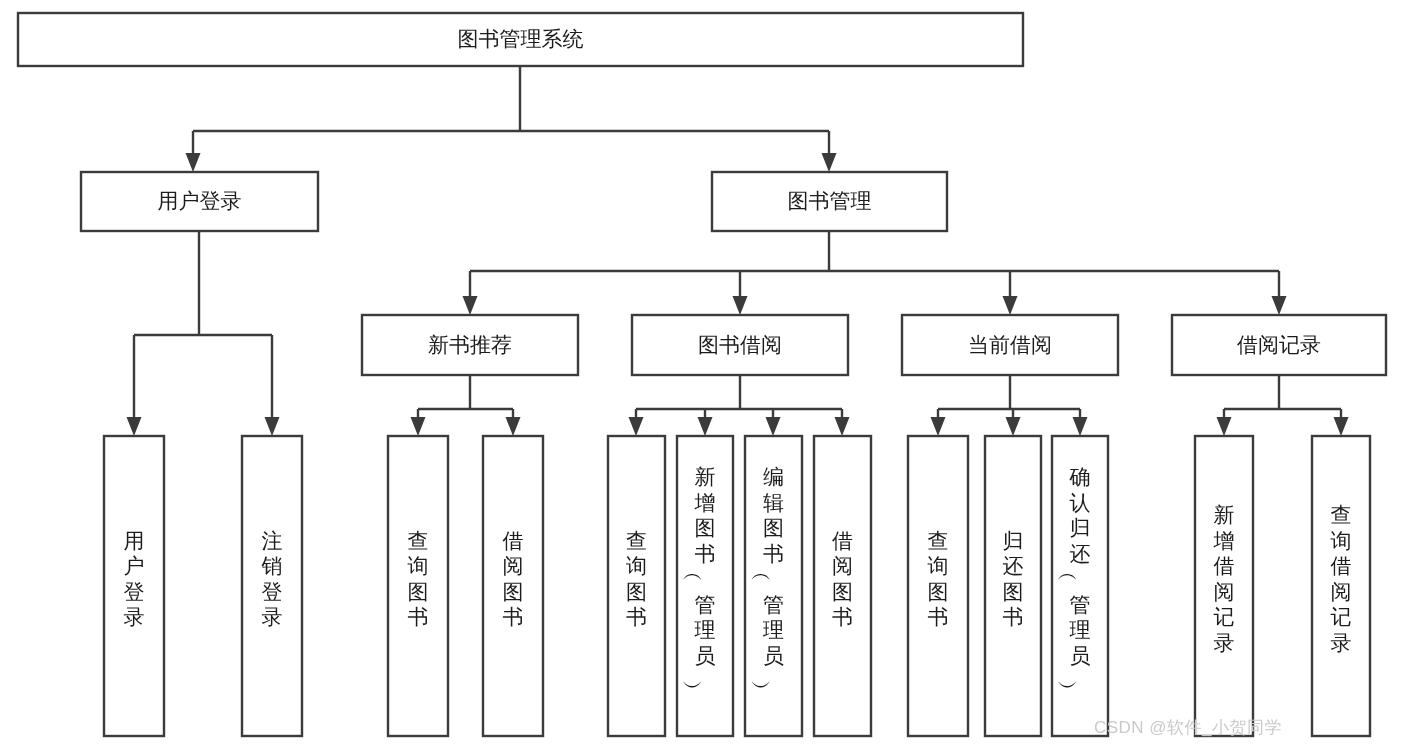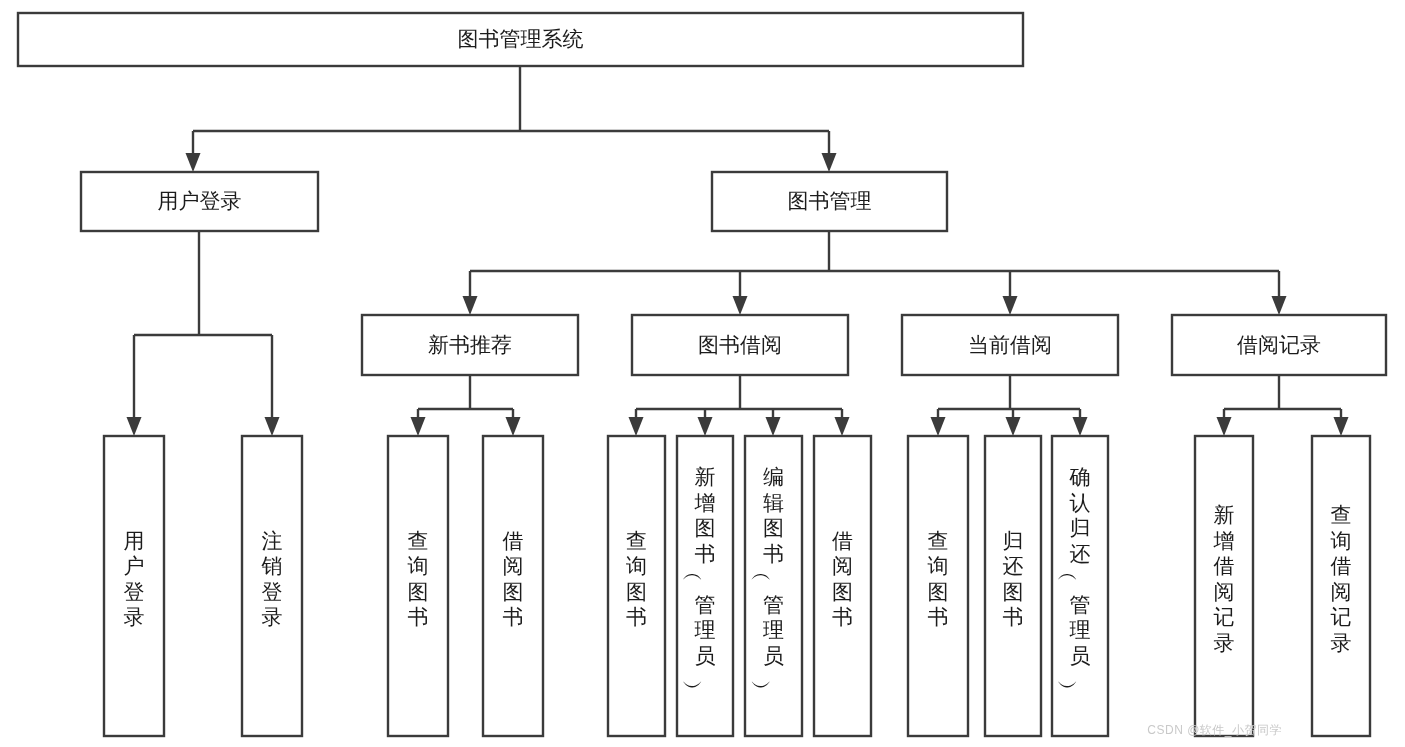--- a/index.html
+++ b/index.html
@@ -54,21 +54,21 @@
     font-family: "Liberation Sans", "DejaVu Sans", sans-serif;
     font-size: 21px;
     fill: #1c1c1c;
     text-anchor: middle;
   }
   .watermark-text {
     position: absolute;
     right: 10px;
     bottom: 8px;
     font-family: "Liberation Sans", "DejaVu Sans", sans-serif;
-    font-size: 12px;
+    font-size: 17px;
     color: #c9c9c9;
     white-space: nowrap;
     letter-spacing: 0.5px;
     user-select: none;
   }
 </style>
 </head>
 <body>
 
 <div id="diagram-root">

